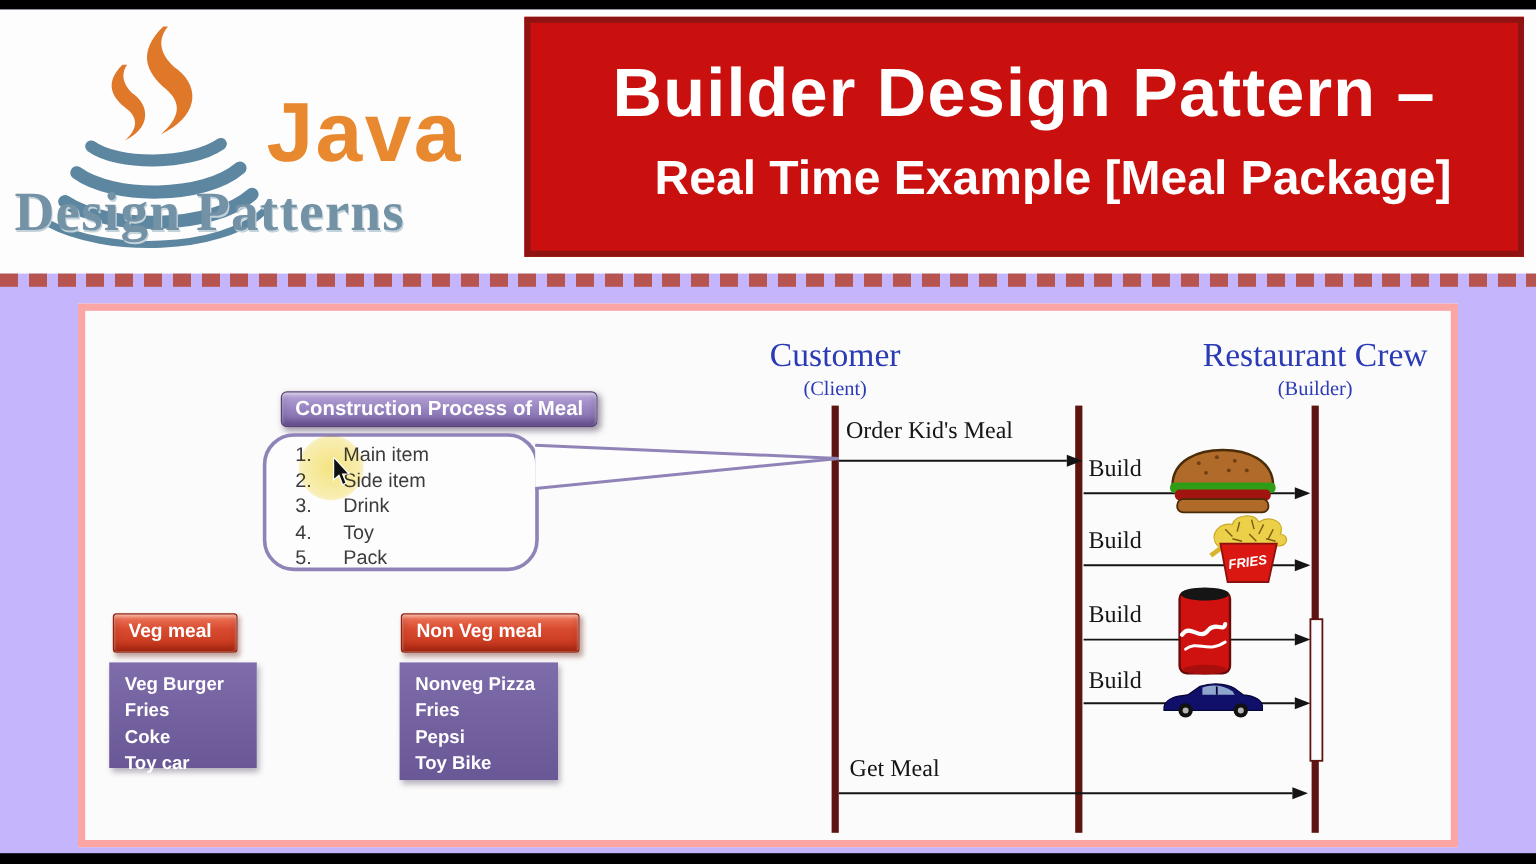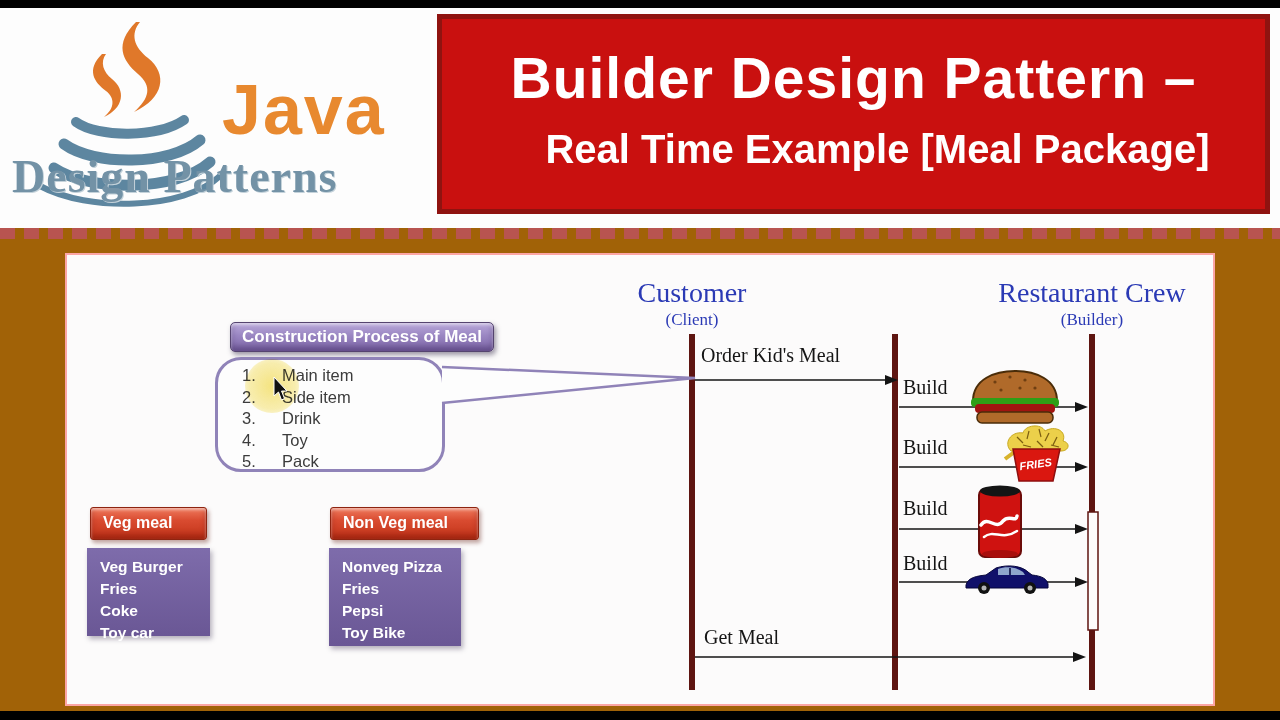--- a/index.html
+++ b/index.html
@@ -1,18 +1,18 @@
 <!DOCTYPE html>
 <html><head>
 <meta charset="utf-8">
 <style>
   html,body { margin:0; padding:0; }
   body { width:1280px; height:720px; overflow:hidden; background:#ffffff;
          font-family:"Liberation Sans", sans-serif; }
-  .stage { position:relative; width:1280px; height:720px; background:#a16207; }
+  .stage { position:relative; width:1280px; height:720px; background:#c4b5fd; }
 
   .top-bar    { position:absolute; left:0; top:0;    width:1280px; height:8px;  background:#000; }
   .bottom-bar { position:absolute; left:0; top:711px; width:1280px; height:9px; background:#000; }
 
   
   .header { position:absolute; left:0; top:8px; width:1280px; height:220px; background:#fdfdfd; }
   .logo-art  { position:absolute; left:18px; top:12px; }
   .logo-java { position:absolute; left:222px; top:62px; font-size:70px; font-weight:bold;
                color:#e8892f; letter-spacing:2px; }
   .logo-sub  { position:absolute; left:12px; top:142px; font-size:46px; font-weight:bold;
@@ -23,21 +23,21 @@
             background:#c9100f; border:5px solid #8f1310; box-sizing:border-box;
             text-align:center; }
   .banner-line1 { margin-top:26px; font-size:57px; font-weight:bold; color:#fff; letter-spacing:1px; }
   .banner-line2 { margin-top:16px; font-size:40px; font-weight:bold; color:#fff;margin-left:48px; }
 
   .separator { position:absolute; left:0; top:228px; width:1280px; height:11px;
                background:repeating-linear-gradient(90deg,#b85450 0 15px, transparent 15px 24px); }
 
   
   .panel { position:absolute; left:65px; top:253px; width:1150px; height:453px;
-           background:#fcfbfb; border:2px solid #fca5a5; box-sizing:border-box; }
+           background:#fcfbfb; border:6px solid #fca5a5; box-sizing:border-box; }
   .panel * { box-sizing:border-box; }
   .overlay { position:absolute; left:0; top:0; width:1150px; height:453px; }
 
   
   .hdr-purple { position:absolute; left:163px; top:67px; width:264px; height:30px;
                 background:linear-gradient(180deg,#b9a8da 0%,#9a86c2 45%,#7d66a8 100%);
                 border:1px solid #55446f; border-radius:5px; color:#fff; font-weight:bold;
                 font-size:17px; text-align:center; line-height:28px;
                 box-shadow:2px 3px 5px rgba(60,50,80,.5), inset 0 2px 3px rgba(255,255,255,.5),
                            inset 0 -4px 6px rgba(40,20,70,.35); }
@@ -53,21 +53,21 @@
                           rgba(246,228,122,0) 100%); mix-blend-mode:multiply; }
   .cursor-svg { position:absolute; left:206px; top:122px; width:16px; height:24px; }
 
   
   .red-tab { position:absolute; height:33px;
              background:linear-gradient(180deg,#ef7a5d 0%,#d94b30 40%,#c23318 100%);
              border:1px solid #8e2410; border-radius:3px; color:#fff; font-weight:bold;
              font-size:16px; line-height:30px; padding-left:12px;
              box-shadow:2px 3px 4px rgba(100,30,20,.4), inset 0 2px 3px rgba(255,255,255,.5),
                         inset 0 -4px 6px rgba(100,10,0,.4); }
-  .veg-tab    { left:23px;  top:252px; width:117px; }
+  .veg-tab    { left:23px;  top:252px; width:104px; }
   .nonveg-tab { left:263px; top:252px; width:149px; }
   .purple-list { position:absolute; background:linear-gradient(180deg,#7e6cab,#6a5795);
                  color:#fff; font-weight:bold; font-size:15.5px; line-height:22px;
                  padding:8px 0 0 13px; box-shadow:2px 3px 5px rgba(70,60,90,.4); }
   .veg-list    { left:20px;  top:293px; width:123px; height:88px; }
   .nonveg-list { left:262px; top:293px; width:132px; height:98px; }
 
   
   .actor { position:absolute; top:22px; text-align:center; color:#2b3ab5;
            font-family:"Liberation Serif", serif; }

